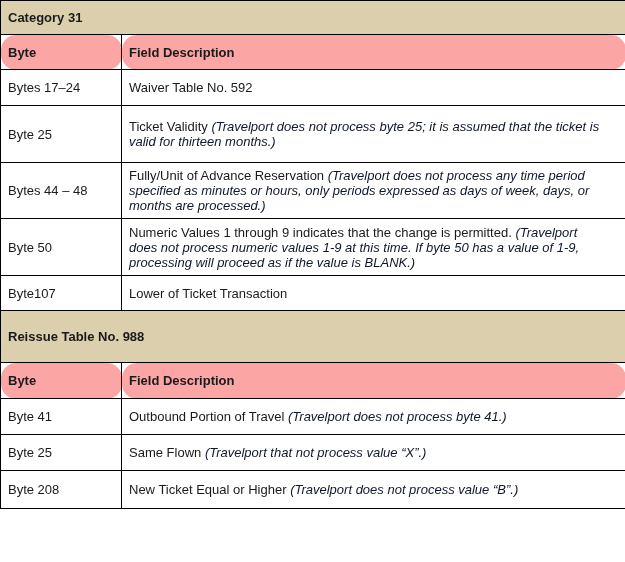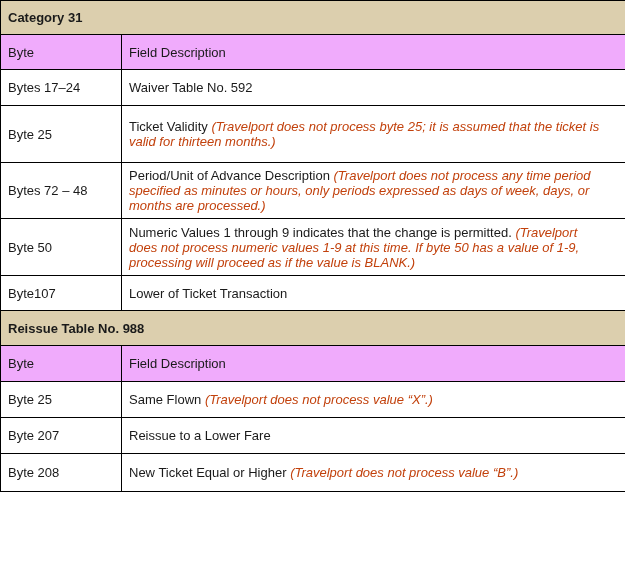--- a/index.html
+++ b/index.html
@@ -1,23 +1,23 @@
 <!DOCTYPE html>
 <html><head>
 <meta charset="utf-8">
 <style>
   html, body { margin: 0; padding: 0; background: #ffffff; }
   body { width: 625px; height: 562px; overflow: hidden; position: relative;
          font-family: "Liberation Sans", sans-serif; font-size: 13px; color: #1a1a1a; }
   .tbl { position: absolute; left: 0; top: 0; width: 626px; border-collapse: collapse; table-layout: fixed; }
   .tbl td { border: 1px solid #000; padding: 0 7px; vertical-align: middle; line-height: 15px; }
   .section td { background: #dccfae; font-weight: bold; height: 33px; margin-top: 12px; }
-  .colhead td { background: #f0abfc; font-weight: normal; height: 34px; }
+  .colhead td { background: #fca5a5; font-weight: bold; height: 34px; border-radius: 15px; }
   .row td { background: #fff; }
-  .note { color: #c2410c; font-style: italic; }
+  .note { color: #0f172a; font-style: italic; }
   .tbl { border-left: 1px solid #000; }
 </style>
 </head>
 <body>
 
 <table class="tbl">
   <colgroup>
       <col style="width:121px">
       <col>
     </colgroup>
@@ -31,45 +31,45 @@
     </tr>
     <tr class="row" style="height:36px">
       <td>Bytes 17–24</td>
       <td><span>Waiver Table No. 592</span></td>
     </tr>
     <tr class="row" style="height:57px">
       <td>Byte 25</td>
       <td><span>Ticket Validity</span> <span class="note">(Travelport does not process byte 25; it is assumed that the ticket is valid for thirteen months.)</span></td>
     </tr>
     <tr class="row" style="height:56px">
-      <td>Bytes 72 – 48</td>
-      <td><span>Period/Unit of Advance Description</span> <span class="note">(Travelport does not process any time period specified as minutes or hours, only periods expressed as days of week, days, or months are processed.)</span></td>
+      <td>Bytes 44 – 48</td>
+      <td><span>Fully/Unit of Advance Reservation</span> <span class="note">(Travelport does not process any time period specified as minutes or hours, only periods expressed as days of week, days, or months are processed.)</span></td>
     </tr>
     <tr class="row" style="height:57px">
       <td>Byte 50</td>
       <td style="padding-right:16px"><span>Numeric Values 1 through 9 indicates that the change is permitted.</span> <span class="note">(Travelport does not process numeric values 1-9 at this time.  If byte 50 has a value of 1-9, processing will proceed as if the value is BLANK.)</span></td>
     </tr>
     <tr class="row" style="height:35px">
       <td>Byte107</td>
       <td><span>Lower of Ticket Transaction</span></td>
     </tr>
 
-    <tr class="section" style="height:35px">
+    <tr class="section" style="height:52px">
       <td colspan="2">Reissue Table No. 988</td>
     </tr>
     <tr class="colhead" style="height:36px">
       <td>Byte</td>
       <td>Field Description</td>
     </tr>
     <tr class="row" style="height:36px">
-      <td>Byte 25</td>
-      <td><span>Same Flown</span> <span class="note">(Travelport does not process value “X”.)</span></td>
+      <td>Byte 41</td>
+      <td><span>Outbound Portion of Travel</span> <span class="note">(Travelport does not process byte 41.)</span></td>
     </tr>
     <tr class="row" style="height:36px">
-      <td>Byte 207</td>
-      <td><span>Reissue to a Lower Fare</span></td>
+      <td>Byte 25</td>
+      <td><span>Same Flown</span> <span class="note">(Travelport that not process value “X”.)</span></td>
     </tr>
     <tr class="row" style="height:38px">
       <td>Byte 208</td>
       <td><span>New Ticket Equal or Higher</span> <span class="note">(Travelport does not process value “B”.)</span></td>
     </tr>
   </tbody>
 </table>
 
 </body></html>

